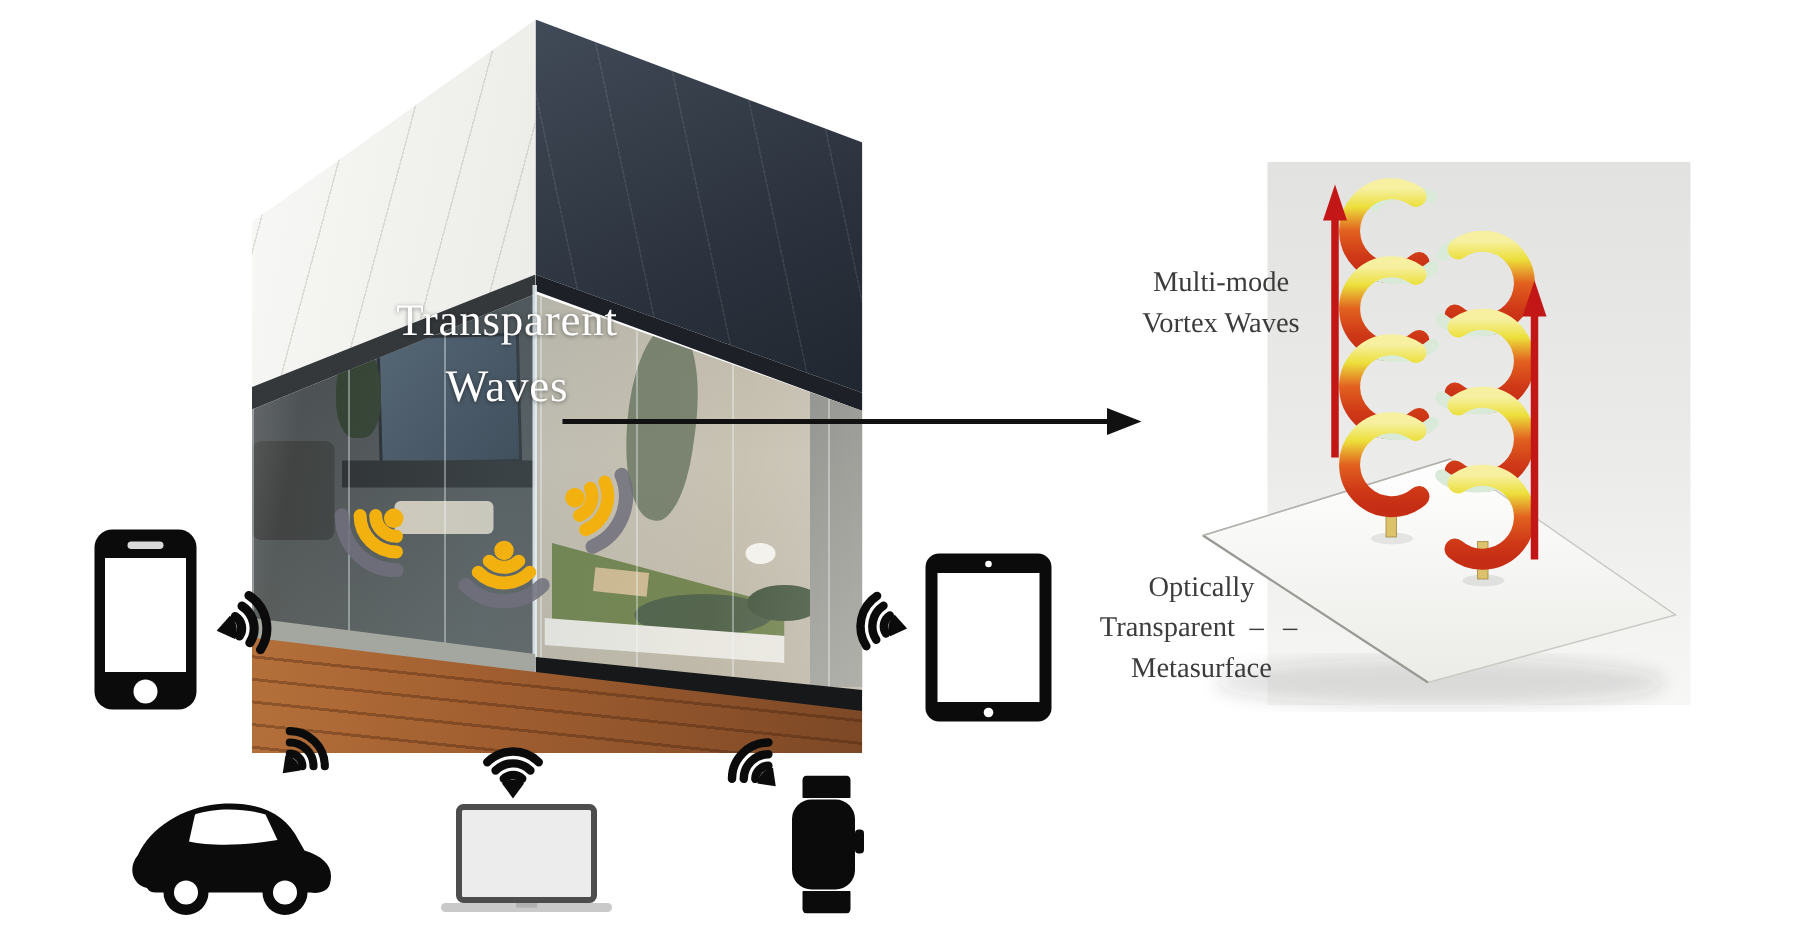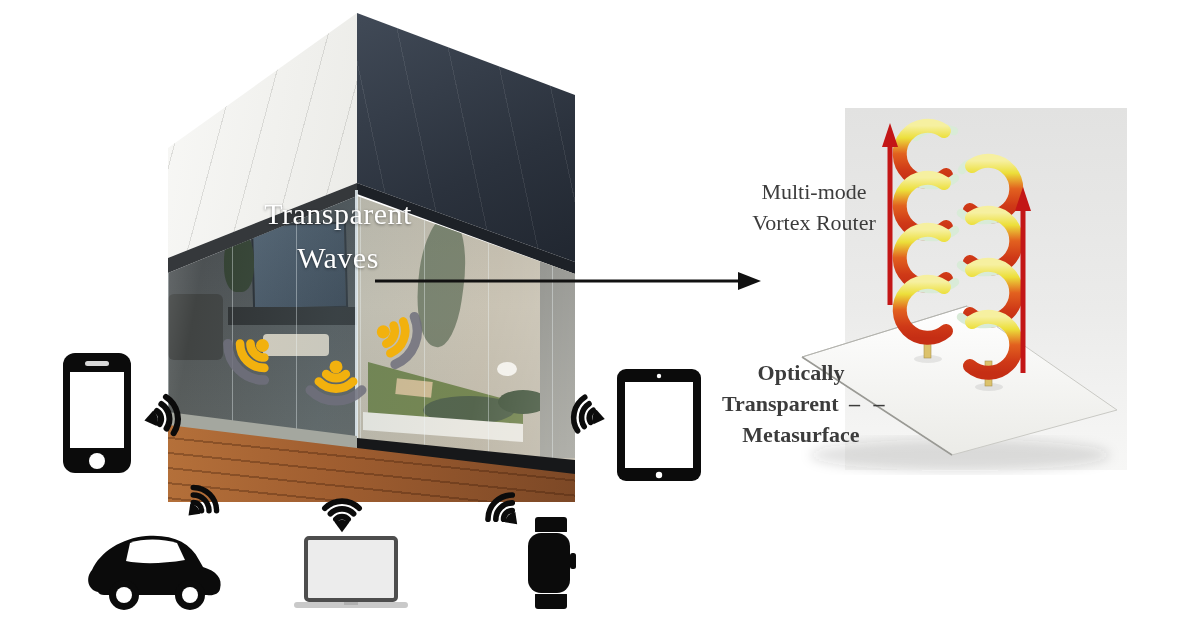--- a/index.html
+++ b/index.html
@@ -47,23 +47,23 @@
   .bush2{left:330px;top:378px;width:50px;height:24px;background:#374a30;border-radius:50%;}
   .vine{left:250px;top:205px;width:46px;height:130px;background:#4a5a40;opacity:.7;
         border-radius:45% 55% 40% 60%;transform:rotate(8deg);}
   .bench{left:228px;top:368px;width:36px;height:16px;background:#cbb488;transform:rotate(6deg);}
   .gravel{clip-path:polygon(195px 400px,355px 412px,355px 430px,195px 418px);background:#e7e5dd;}
   .pillow{left:329px;top:350px;width:20px;height:14px;background:#f2f0ea;border-radius:50%;}
   .pillar{left:372px;top:200px;width:35px;height:246px;background:linear-gradient(180deg,#7d7e79,#97978f);}
   
   .router-label{left:70px;top:180px;width:200px;text-align:center;color:#fff;
     font-size:30px;line-height:1.45;letter-spacing:.5px;text-shadow:0 1px 3px rgba(0,0,0,.45);}
-  .fig-label{color:#3c3c3c;font-size:22px;line-height:1.42;text-align:center;}
+  .fig-label{color:#3c3c3c;font-size:19px;line-height:1.42;text-align:center;}
   #waves-label{left:738px;top:176px;width:152px;}
-  #surface-label{left:722px;top:357px;width:158px;white-space:nowrap;font-weight:bold;}
+  #surface-label{left:722px;top:379px;width:158px;white-space:nowrap;}
   
   .icon{position:absolute;}
   svg{display:block;}
 </style>
 </head>
 <body>
 
 <div id="canvas">
 
   <div class="abs" id="house">
@@ -166,21 +166,21 @@
       <polygon points="162,52 178,52 170,28" fill="#c31616"></polygon>
     </g>
     <g>
       <line x1="303" y1="278" x2="303" y2="114" stroke="#c31616" stroke-width="5"></line>
       <polygon points="295,116 311,116 303,92" fill="#c31616"></polygon>
     </g>
   </svg>
 
   <div class="abs fig-label" id="waves-label">
     <span>Multi-mode</span><br>
-    <span>Vortex Router</span>
+    <span>Vortex Waves</span>
   </div>
   <div class="abs fig-label" id="surface-label">
     <span>Optically</span><br>
     <span>Transparent</span>
     <span style="letter-spacing:4px;margin-left:5px;">– –</span><br>
     <span>Metasurface</span>
   </div>
 
   <svg class="icon" style="left:210px;top:320px;transform:rotate(-135deg);" width="78" height="78" viewBox="0 0 90 90" fill="none" stroke-linecap="round">
     <path d="M 15.3,40.3 A 42,42 0 0 1 74.7,40.3" stroke="#70707C" stroke-width="11" opacity=".85"></path>

